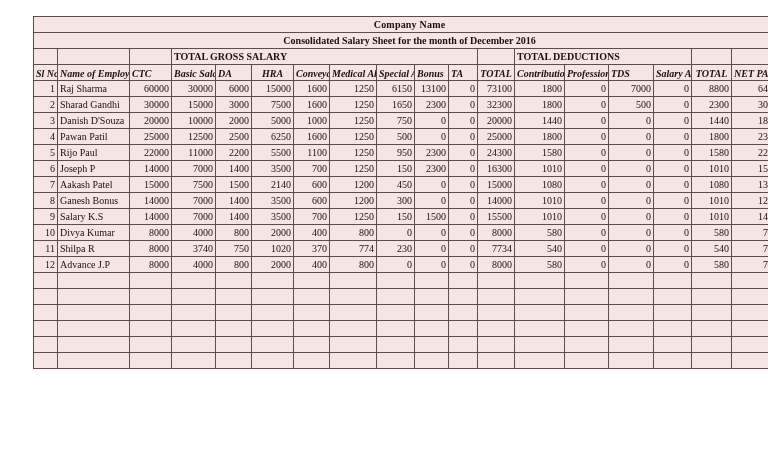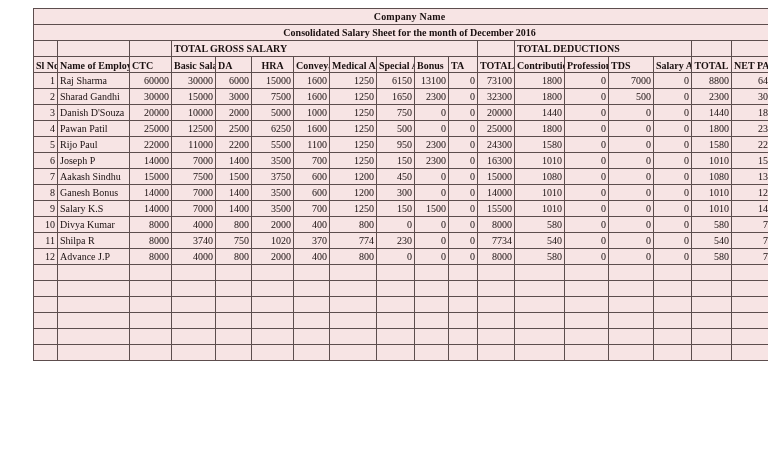--- a/index.html
+++ b/index.html
@@ -11,21 +11,21 @@
   body {
     width: 768px;
     height: 473px;
     overflow: hidden;
     font-family: "Liberation Serif", "DejaVu Serif", serif;
   }
 
   #sheet-wrap {
     position: absolute;
     left: 33px;
-    top: 8px;
+    top: 16px;
     width: 702px;
   }
 
   table.sheet {
     border-collapse: collapse;
     table-layout: fixed;
     width: 702px;
     background: #f7e4e4;
     border: 1px solid #6b5b5b;
   }
@@ -75,20 +75,21 @@
   }
 
   
   td.col-head {
     height: 24px;
     vertical-align: bottom;
     padding-bottom: 1px;
     font-size: 10.5px;
     font-weight: bold;
     text-align: left;
+    font-style: italic;
   }
   td.col-head.center {
     text-align: center;
     margin-top: 27px;
   }
 
   
   td.num {
     text-align: right;
     padding-right: 3px;
@@ -304,25 +305,25 @@
           <td class="num">16300</td>
           <td class="num">1010</td>
           <td class="num">0</td>
           <td class="num">0</td>
           <td class="num">0</td>
           <td class="num">1010</td>
           <td class="num">15290</td>
         </tr>
         <tr>
           <td class="num">7</td>
-          <td class="txt">Aakash Sindhu</td>
+          <td class="txt">Aakash Patel</td>
           <td class="num">15000</td>
           <td class="num">7500</td>
           <td class="num">1500</td>
-          <td class="num">3750</td>
+          <td class="num">2140</td>
           <td class="num">600</td>
           <td class="num">1200</td>
           <td class="num">450</td>
           <td class="num">0</td>
           <td class="num">0</td>
           <td class="num">15000</td>
           <td class="num">1080</td>
           <td class="num">0</td>
           <td class="num">0</td>
           <td class="num">0</td>

